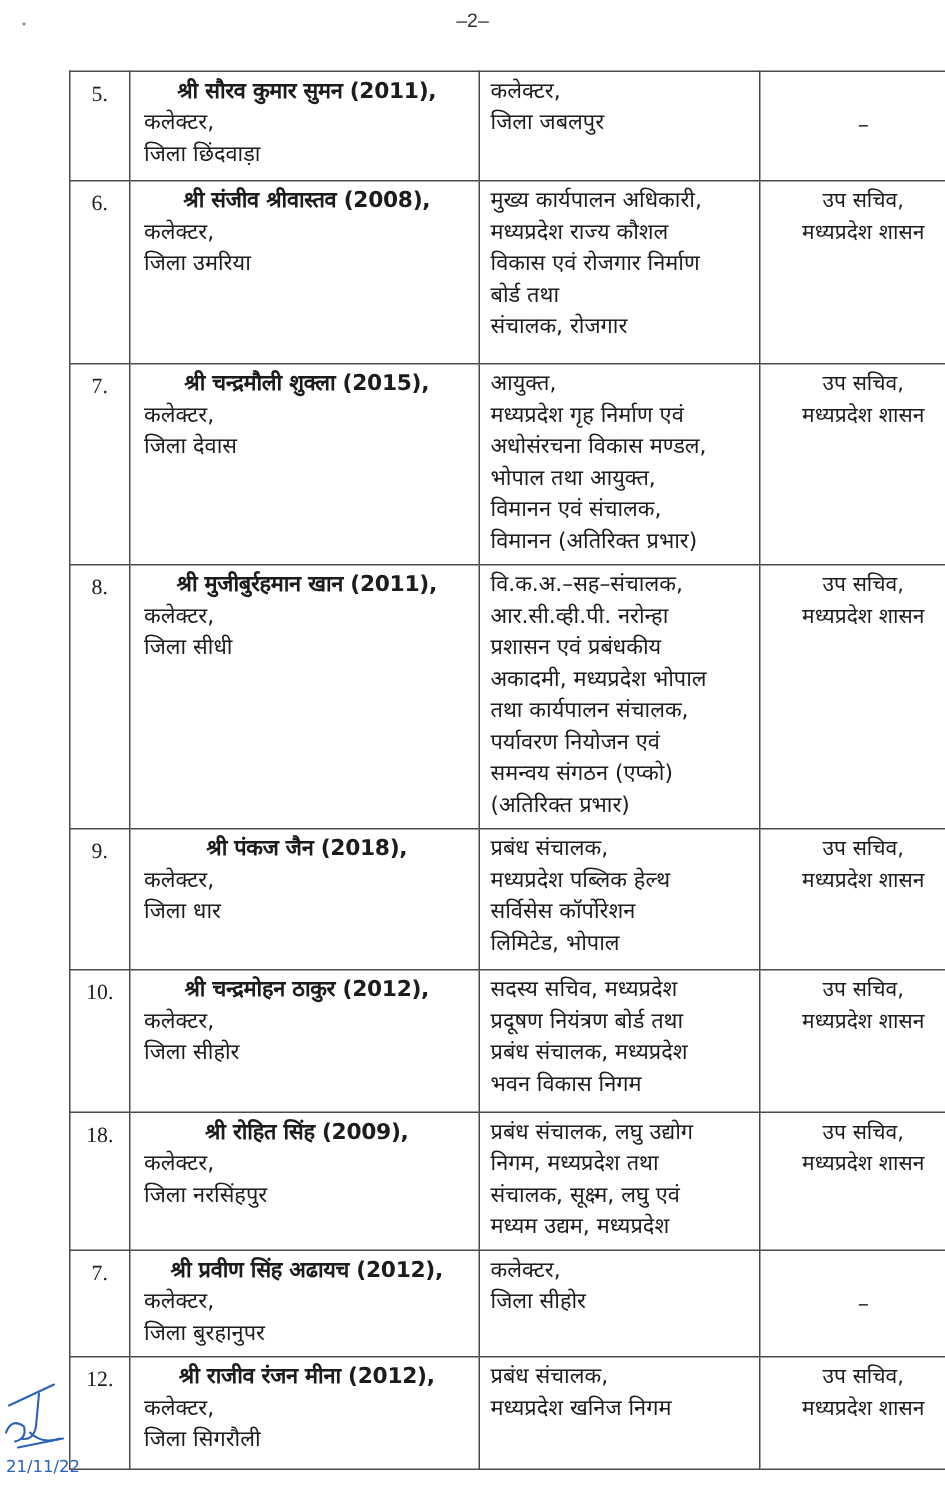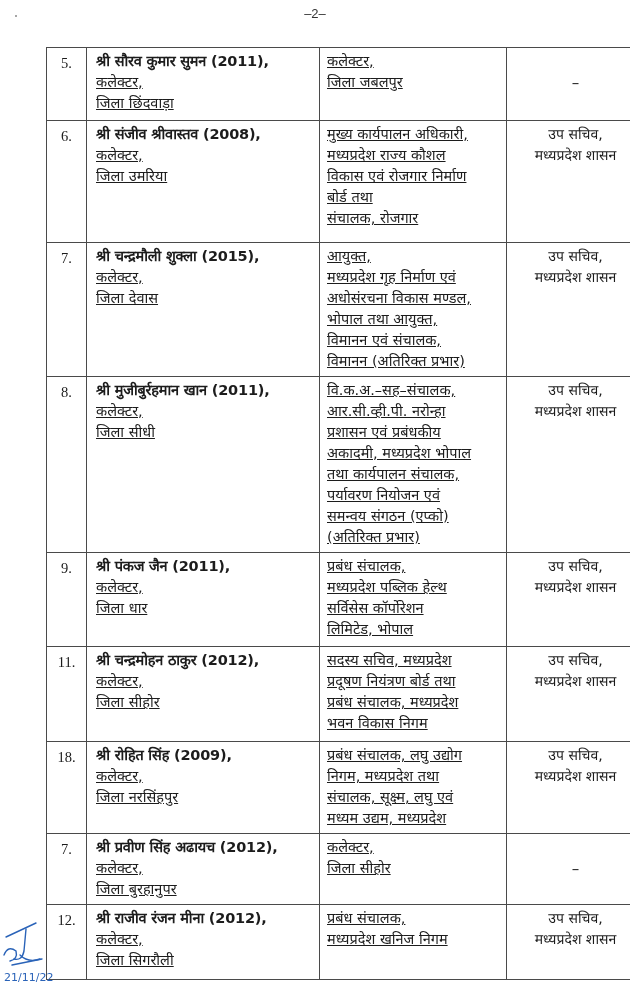--- a/index.html
+++ b/index.html
@@ -68,25 +68,25 @@
     }
     td.rank-cell {
       padding: 3px 8px 4px 6px !important;
       text-align: center;
     }
     .officer-name {
       font-weight: bold;
       display: block;
       white-space: nowrap;
       letter-spacing: -0.2px;
+      text-align: center;
     }
     .line {
       display: block;
       white-space: nowrap;
-      text-decoration: underline;
     }
     .rank-line {
       display: block;
       white-space: nowrap;
       font-size: 14px;
     }
     .dash {
       display: block;
       text-align: center;
       font-size: 15px;
@@ -186,37 +186,37 @@
           <span class="line">(अतिरिक्त प्रभार)</span>
         </td>
         <td class="rank-cell">
           <span class="rank-line">उप सचिव,</span>
           <span class="rank-line">मध्यप्रदेश शासन</span>
         </td>
       </tr>
       <tr style="height: 94px;">
         <td class="sn">9.</td>
         <td class="name-cell">
-          <span class="officer-name">श्री पंकज जैन (2011),</span>
+          <span class="officer-name">श्री पंकज जैन (2018),</span>
           <span class="line">कलेक्टर,</span>
           <span class="line">जिला धार</span>
         </td>
         <td class="post-cell">
           <span class="line">प्रबंध संचालक,</span>
           <span class="line">मध्यप्रदेश पब्लिक हेल्थ</span>
           <span class="line">सर्विसेस कॉर्पोरेशन</span>
           <span class="line">लिमिटेड, भोपाल</span>
         </td>
         <td class="rank-cell">
           <span class="rank-line">उप सचिव,</span>
           <span class="rank-line">मध्यप्रदेश शासन</span>
         </td>
       </tr>
       <tr style="height: 95px;">
-        <td class="sn">11.</td>
+        <td class="sn">10.</td>
         <td class="name-cell">
           <span class="officer-name">श्री चन्द्रमोहन ठाकुर (2012),</span>
           <span class="line">कलेक्टर,</span>
           <span class="line">जिला सीहोर</span>
         </td>
         <td class="post-cell">
           <span class="line">सदस्य सचिव, मध्यप्रदेश</span>
           <span class="line">प्रदूषण नियंत्रण बोर्ड तथा</span>
           <span class="line">प्रबंध संचालक, मध्यप्रदेश</span>
           <span class="line">भवन विकास निगम</span>

